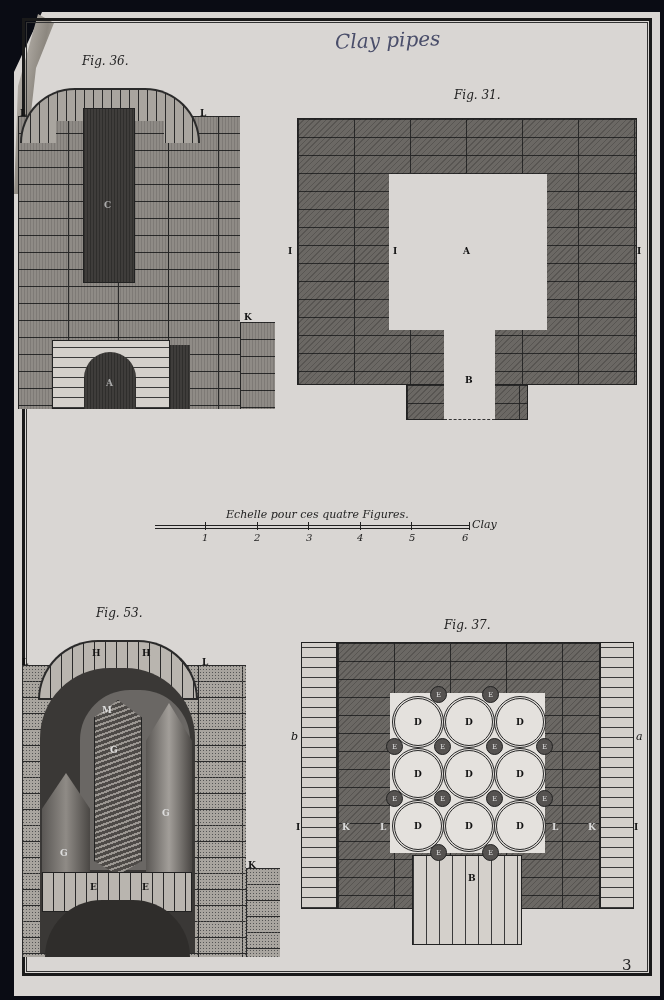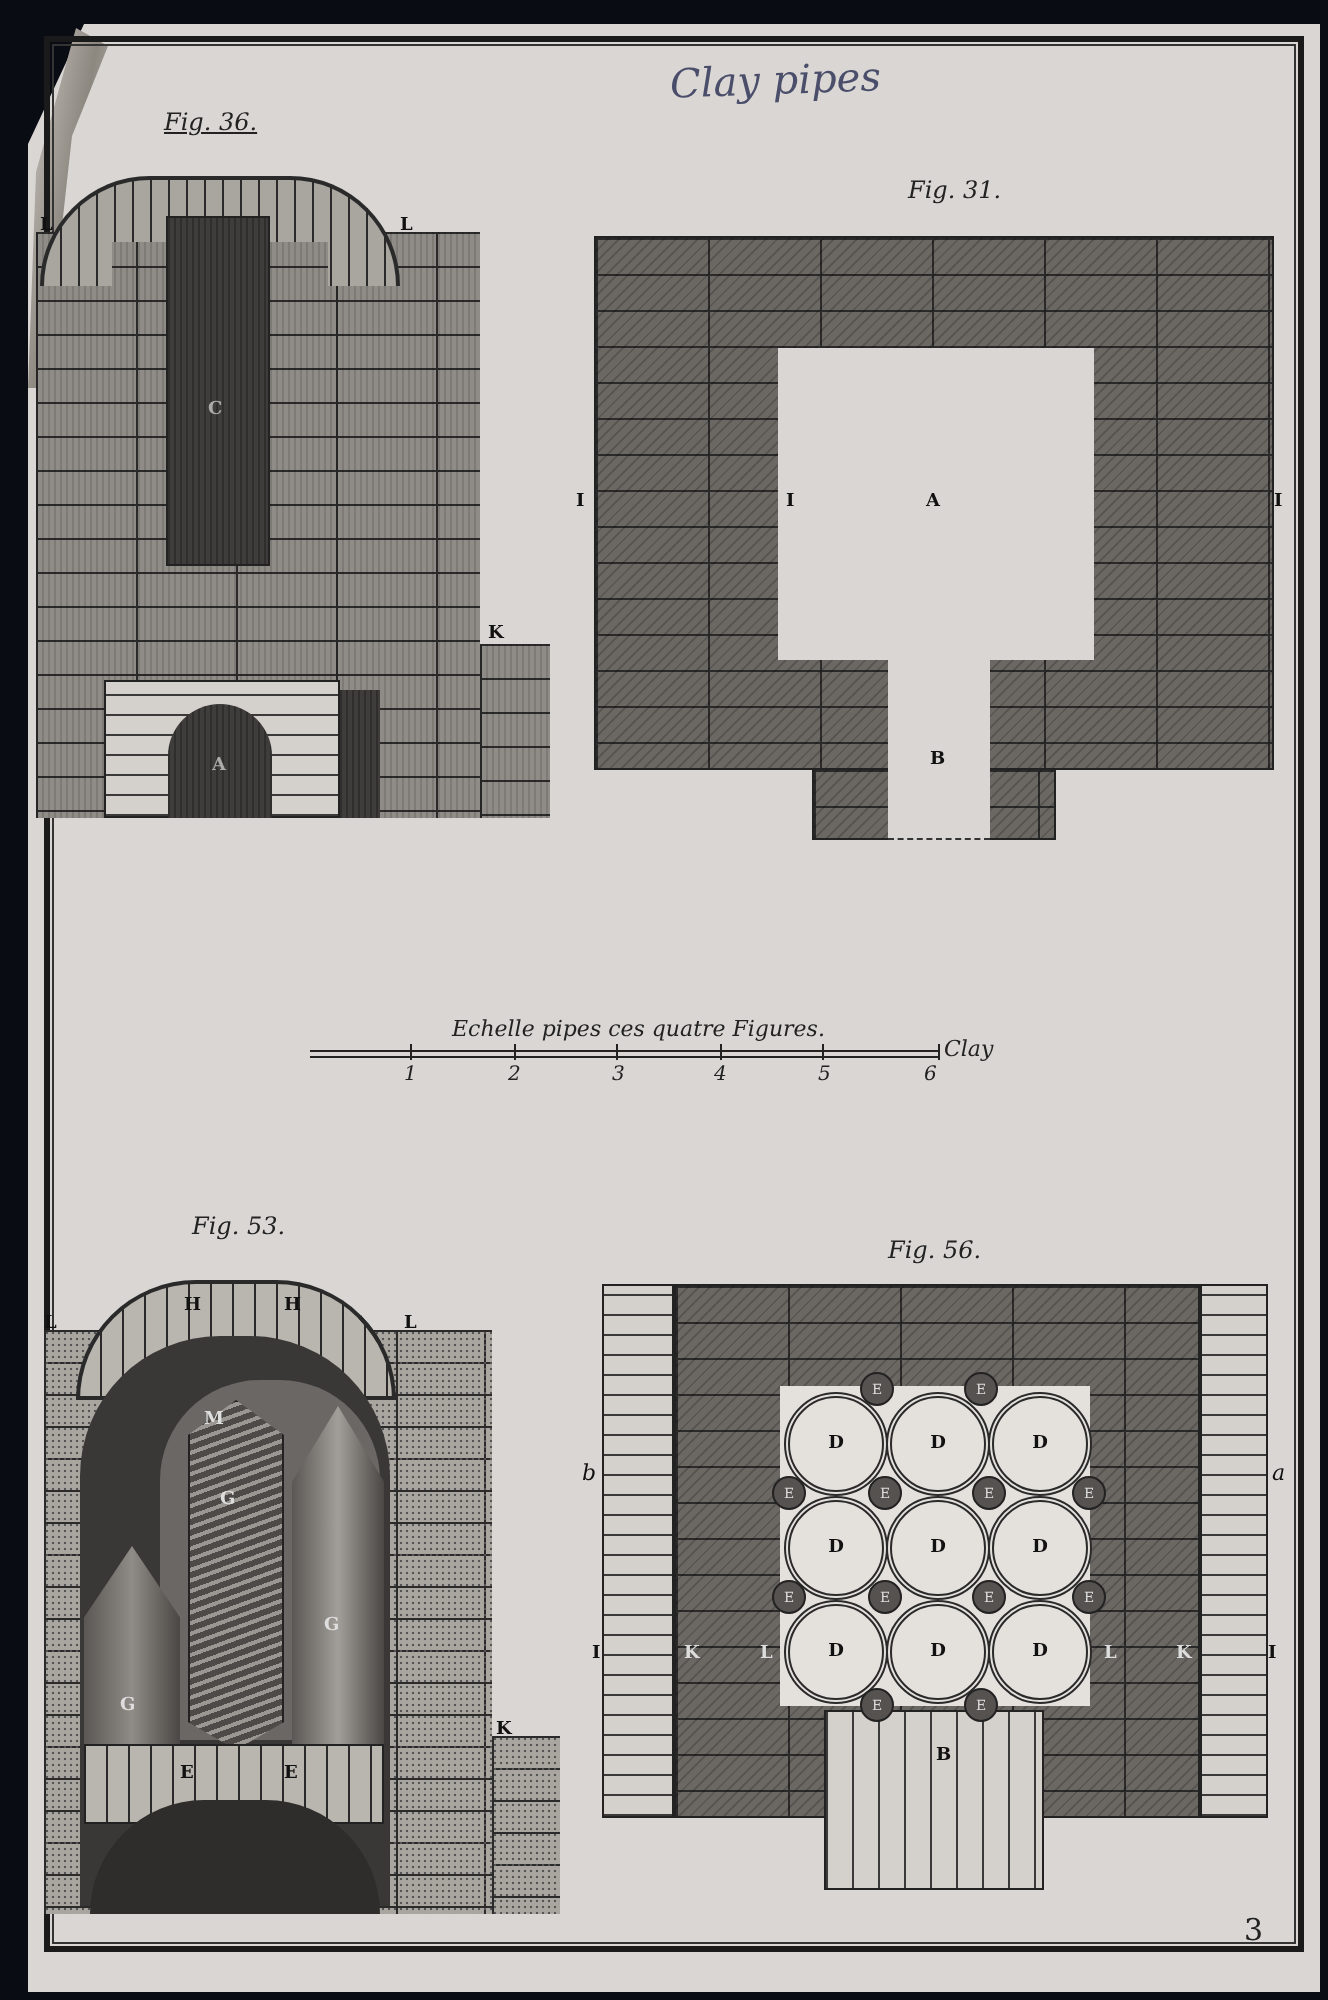--- a/index.html
+++ b/index.html
@@ -50,21 +50,21 @@
 <body>
 
 <div class="paper"></div>
 <div class="fold"></div>
 <div class="frame"></div>
 <div class="frame-inner"></div>
 
 <div class="handwriting">Clay pipes</div>
 
 <div>
-  <div class="label" style="left:82px;top:54px;text-decoration:underline;">Fig. 36.</div>
+  <div class="label" style="left:82px;top:54px;">Fig. 36.</div>
   <div class="abs brick-elev" style="left:18px;top:116px;width:222px;height:293px;"></div>
   <div class="abs brick-elev" style="left:240px;top:322px;width:35px;height:87px;"></div>
   <div class="abs" style="left:20px;top:88px;width:180px;height:55px;border:2px solid #2a2a2a;border-bottom:none;border-radius:90px 90px 0 0;background:repeating-linear-gradient(90deg,#a9a59f 0 8px,#2a2a2a 8px 9px);clip-path:polygon(0 100%,0 40%,20% 0,80% 0,100% 40%,100% 100%,80% 100%,80% 60%,20% 60%,20% 100%);"></div>
   <div class="abs dark-fill" style="left:83px;top:108px;width:52px;height:175px;border:1px solid #222;"></div>
   <div class="abs brick-light" style="left:52px;top:340px;width:118px;height:69px;border:1px solid #222;"></div>
   <div class="abs dark-fill" style="left:84px;top:352px;width:52px;height:57px;border-radius:26px 26px 0 0;"></div>
   <div class="abs dark-fill" style="left:170px;top:345px;width:20px;height:64px;"></div>
   <span class="letter" style="left:20px;top:108px;">L</span>
   <span class="letter" style="left:200px;top:108px;">L</span>
   <span class="letter" style="left:104px;top:200px;color:#aaa;">C</span>
@@ -79,21 +79,21 @@
   <div class="abs void" style="left:389px;top:174px;width:158px;height:156px;"></div>
   <div class="abs void" style="left:444px;top:330px;width:51px;height:90px;border-bottom:1px dashed #333;"></div>
   <span class="letter" style="left:288px;top:246px;">I</span>
   <span class="letter" style="left:393px;top:246px;">I</span>
   <span class="letter" style="left:637px;top:246px;">I</span>
   <span class="letter" style="left:463px;top:246px;">A</span>
   <span class="letter" style="left:465px;top:375px;">B</span>
 </div>
 
 <div>
-  <div class="label" style="left:226px;top:508px;font-size:11px;">Echelle pipes ces quatre Figures.</div>
+  <div class="label" style="left:226px;top:508px;font-size:11px;">Echelle pour ces quatre Figures.</div>
   <div class="scale-line">
     <div class="tick" style="left:50px;"></div>
     <div class="tick" style="left:102px;"></div>
     <div class="tick" style="left:153px;"></div>
     <div class="tick" style="left:205px;"></div>
     <div class="tick" style="left:256px;"></div>
     <div class="tick" style="left:314px;"></div>
   </div>
   <span class="ticklabel" style="left:202px;">1</span>
   <span class="ticklabel" style="left:254px;">2</span>
@@ -123,21 +123,21 @@
   <span class="letter" style="left:102px;top:705px;color:#ddd;">M</span>
   <span class="letter" style="left:60px;top:848px;color:#ddd;">G</span>
   <span class="letter" style="left:110px;top:745px;color:#ddd;">G</span>
   <span class="letter" style="left:162px;top:808px;color:#ddd;">G</span>
   <span class="letter" style="left:90px;top:882px;">E</span>
   <span class="letter" style="left:142px;top:882px;">E</span>
   <span class="letter" style="left:248px;top:860px;">K</span>
 </div>
 
 <div>
-  <div class="label" style="left:444px;top:618px;">Fig. 56.</div>
+  <div class="label" style="left:444px;top:618px;">Fig. 37.</div>
   <div class="abs brick-light" style="left:301px;top:642px;width:36px;height:267px;border:1px solid #222;"></div>
   <div class="abs brick-light" style="left:600px;top:642px;width:34px;height:267px;border:1px solid #222;"></div>
   <div class="abs brick-dark" style="left:337px;top:642px;width:263px;height:267px;border:1px solid #222;"></div>
   <div class="abs" style="left:390px;top:693px;width:155px;height:160px;background:#e4e1dd;"></div>
   <div class="abs brick-light" style="left:412px;top:855px;width:110px;height:90px;border:1px solid #222;background-image:repeating-linear-gradient(90deg,#3a3a3a 0 1px,transparent 1px 13px);"></div>
 
   <div class="circle-d" style="left:392px;top:696px;">
       <span>D</span>
     </div>
   <div class="circle-d" style="left:443px;top:696px;">

